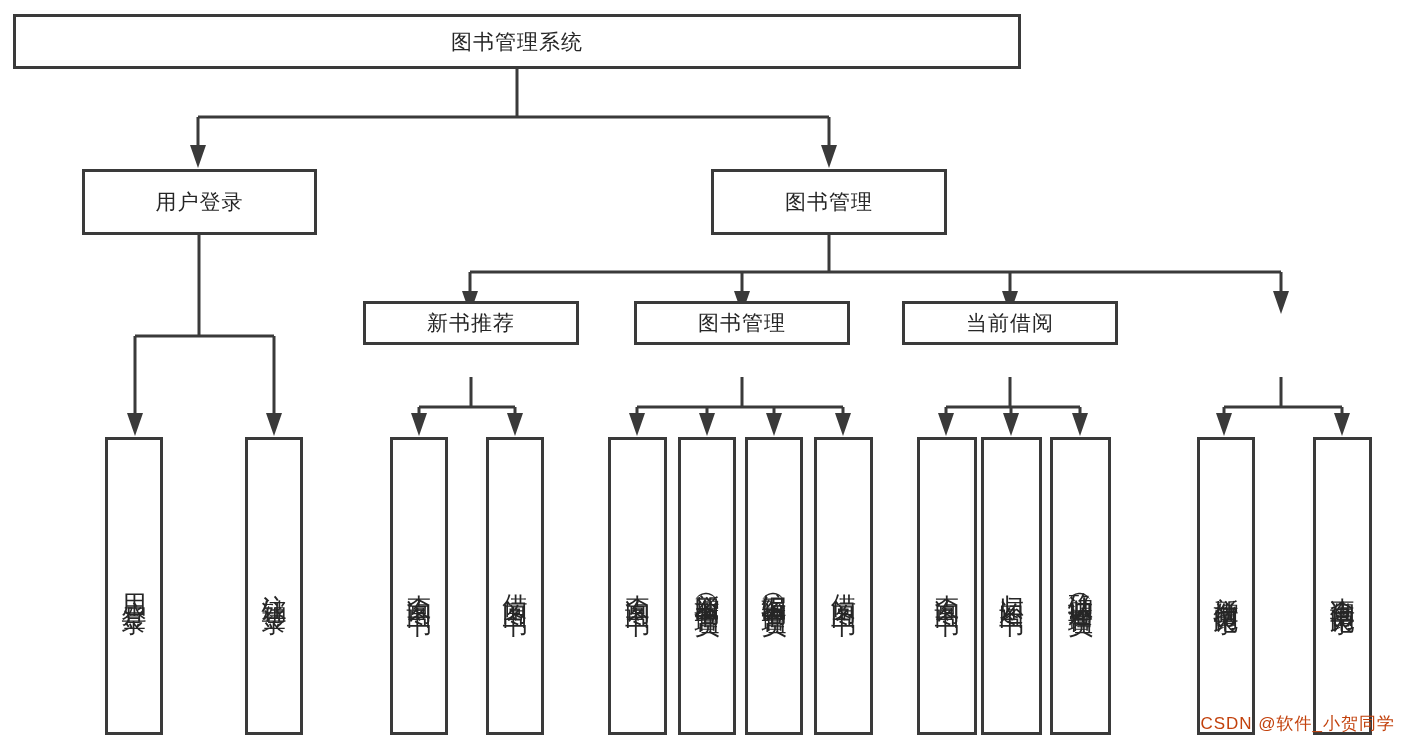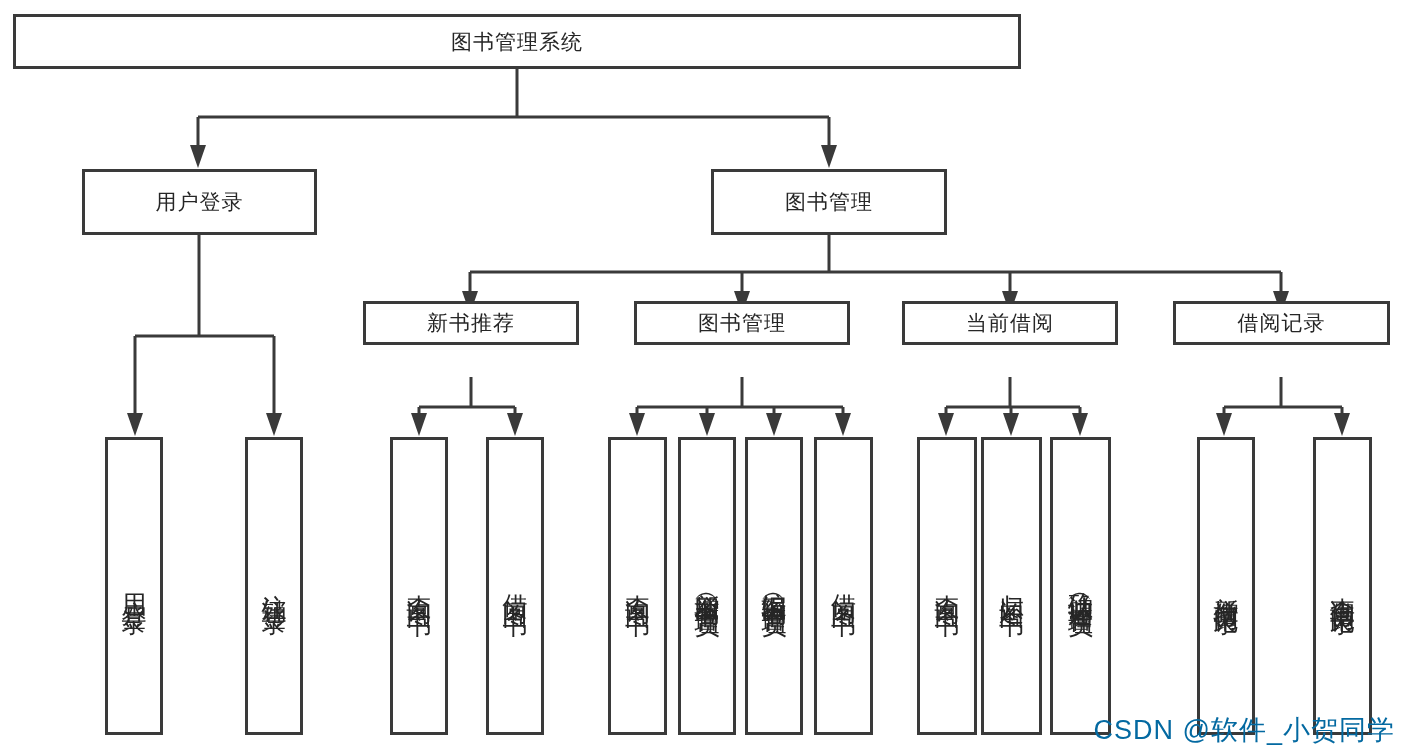--- a/index.html
+++ b/index.html
@@ -39,22 +39,22 @@
     font-size: 25px;
     letter-spacing: 6px;
     line-height: 1;
     white-space: nowrap;
   }
   .node.leaf .vtxt.long { letter-spacing: 3px; }
   .watermark {
     position: absolute;
     right: 10px;
     top: 712px;
-    font-size: 27px;
-    color: #0369a1;
+    font-size: 17px;
+    color: #c2410c;
     letter-spacing: 1px;
     z-index: 6;
     white-space: nowrap;
   }
 </style>
 </head>
 <body>
 
 <div class="canvas">
 
@@ -111,23 +111,20 @@
 
   <div class="node h l3" style="left:363px;width:216px;">
     <span>新书推荐</span>
   </div>
   <div class="node h l3" style="left:634px;width:216px;">
     <span>图书管理</span>
   </div>
   <div class="node h l3" style="left:902px;width:216px;">
     <span>当前借阅</span>
   </div>
-  <div class="node h l3" style="left:1173px;width:217px;">
-    <span>借阅记录</span>
-  </div>
 
   <div class="node leaf" style="left:105px;width:58px;">
     <span class="vtxt">用户登录</span>
   </div>
   <div class="node leaf" style="left:245px;width:58px;">
     <span class="vtxt">注销登录</span>
   </div>
 
   <div class="node leaf" style="left:390px;width:58px;">
     <span class="vtxt">查询图书</span>

